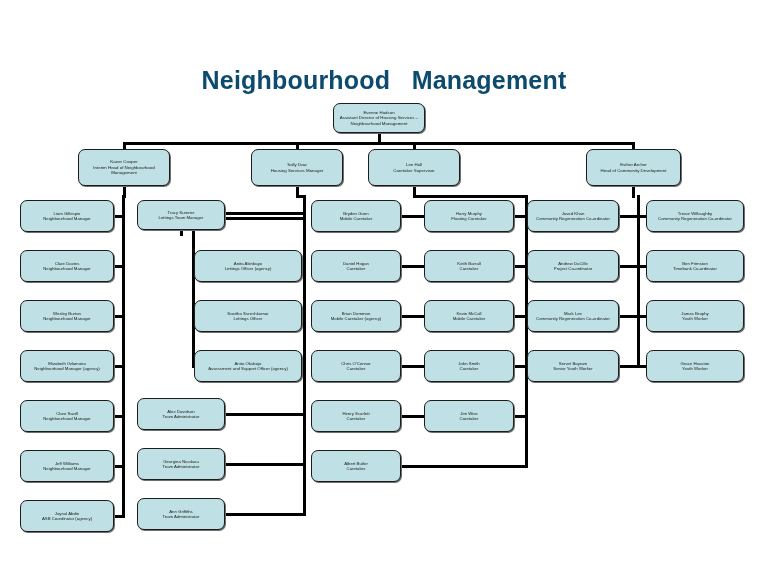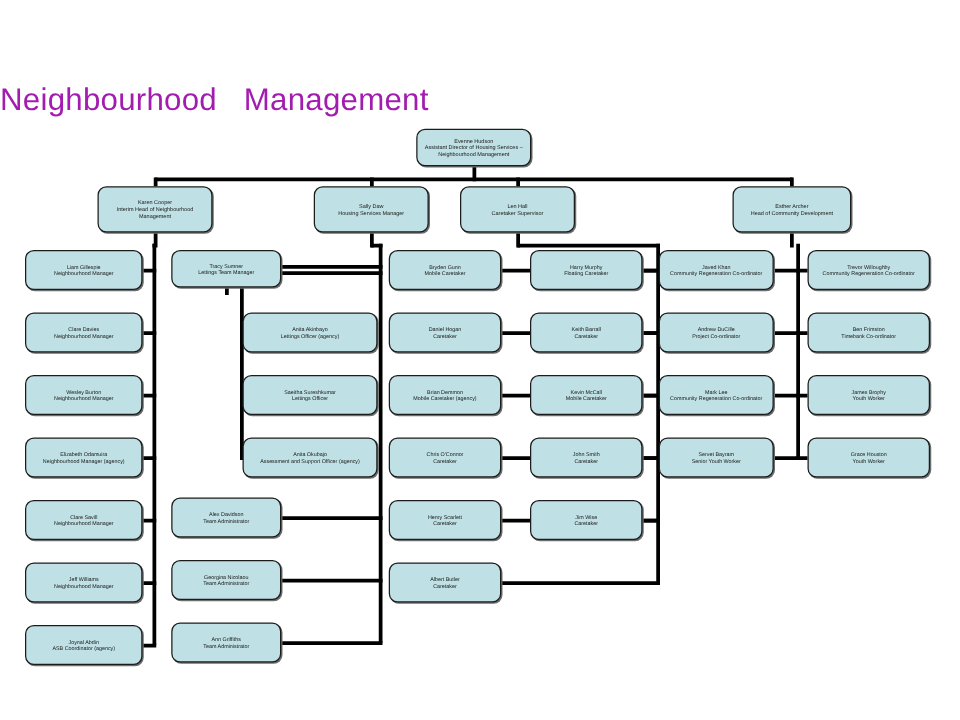--- a/index.html
+++ b/index.html
@@ -9,24 +9,24 @@
     background:#ffffff;
     font-family:"Liberation Sans", sans-serif;
     overflow:hidden;
   }
   #stage{position:relative;width:768px;height:576px;}
 
   .title{
     position:absolute;
     left:0;right:0;
     top:66px;
-    text-align:left;
+    text-align:center;
     font-size:25px;
-    font-weight:400;
-    color:#a21caf;
+    font-weight:700;
+    color:#0c4a6e;
     letter-spacing:0.2px;
     white-space:pre;
   }
 
   
   .bar{position:absolute;background:#000000;}
 
   
   .node{
     position:absolute;

